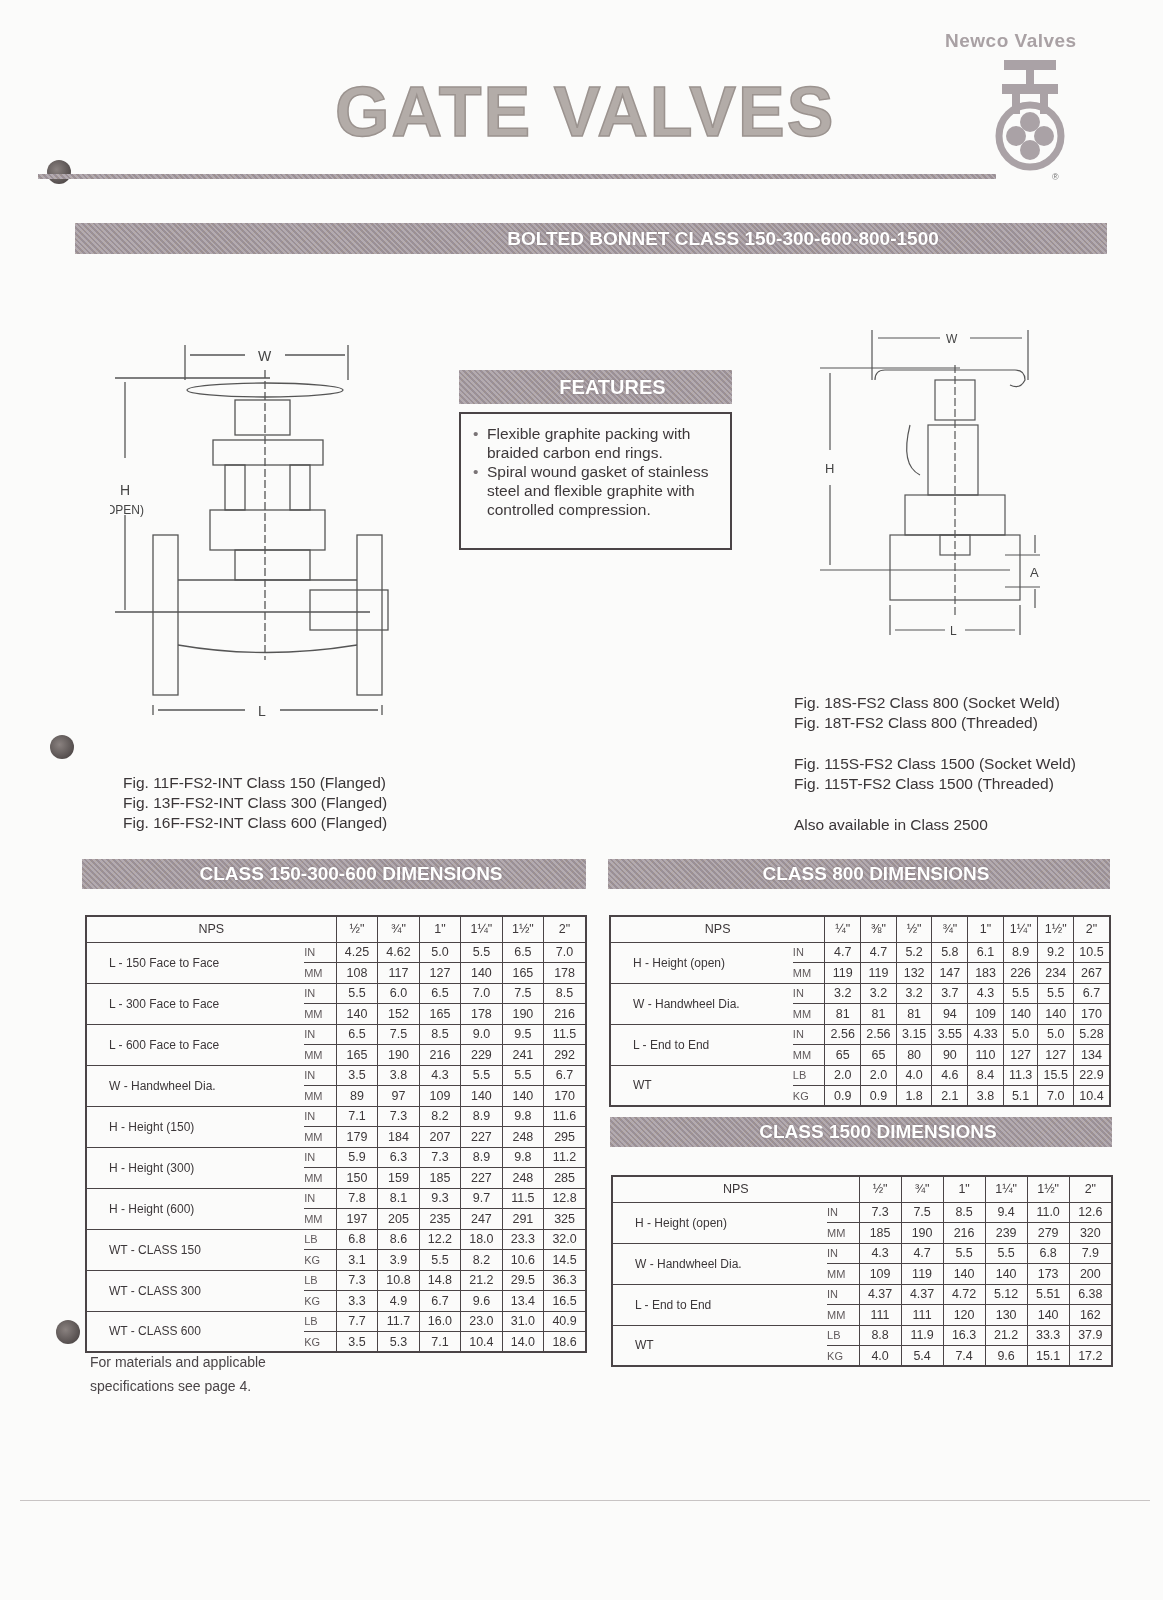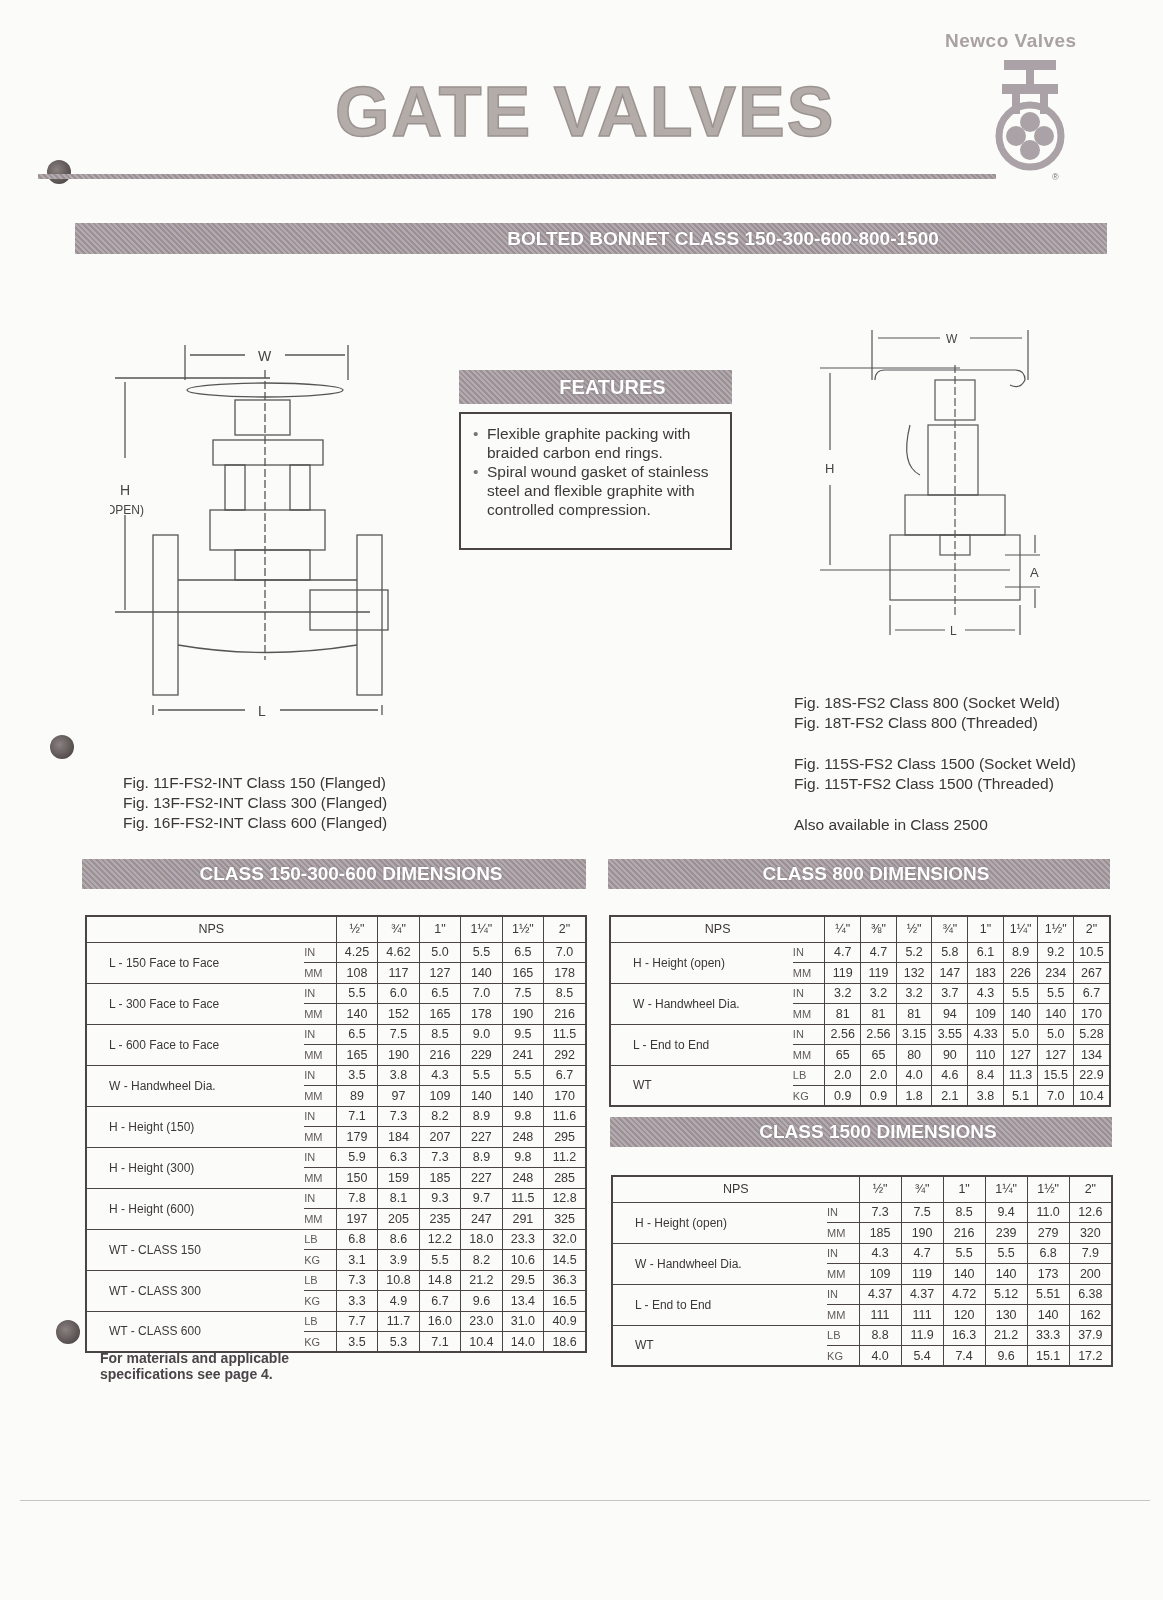--- a/index.html
+++ b/index.html
@@ -46,21 +46,21 @@
   table.dims { border-collapse: collapse; position: absolute; font-family: "Liberation Sans", sans-serif; color: #3c3739; margin-top: 16px; }
   table.dims td {
     border: 1.5px solid #4a4446; text-align: center; font-size: 12.5px; height: 20.5px; padding: 0;
     transform-origin: center;
   }
   table.dims td.label { text-align: left; padding-left: 22px; font-size: 12px; border-right: none; }
   table.dims td.unit { text-align: left; padding-right: 2px; font-size: 11px; color: #605a5c; border-left: none; width: 32px; }
   table.dims tr.hdr td { height: 26px; font-size: 12.5px; }
   table.dims tr.hdr td.label { text-align: center; padding-left: 0; border-right: 1.5px solid #4a4446; }
   .outer { border: 2.5px solid #4a4446; }
-  .note { left: 100px; top: 1350px; font-size: 14px; font-weight: bold; color: #4a4548; line-height: 16px; }
+  .note { left: 90px; top: 1350px; font-size: 14px; font-weight: normal; color: #4a4548; line-height: 24px; }
   .footer-line { left: 20px; top: 1500px; width: 1130px; height: 1px; background: #c8c4c4; }
   .punch { width: 24px; height: 24px; border-radius: 50%; background: radial-gradient(circle at 40% 40%, #8a8280, #3e3838); }
 </style>
 </head>
 <body>
 
 <div class="abs punch" style="left:47px;top:160px;"></div>
 <div class="abs punch" style="left:50px;top:735px;"></div>
 <div class="abs punch" style="left:56px;top:1320px;"></div>
 

